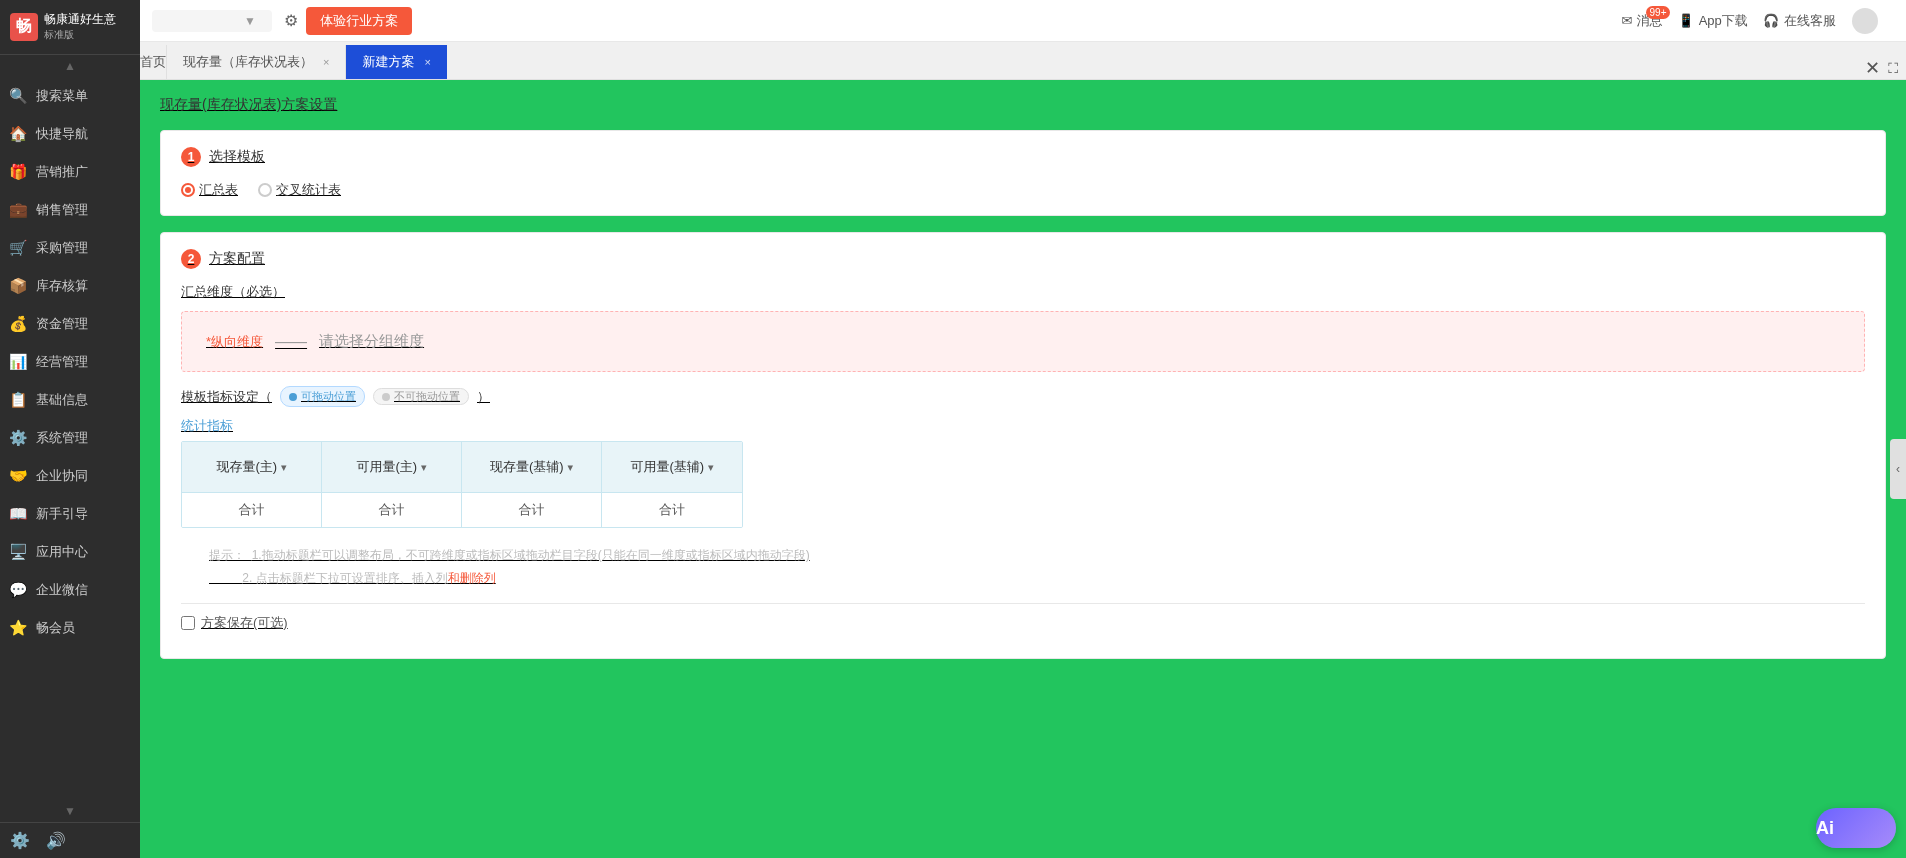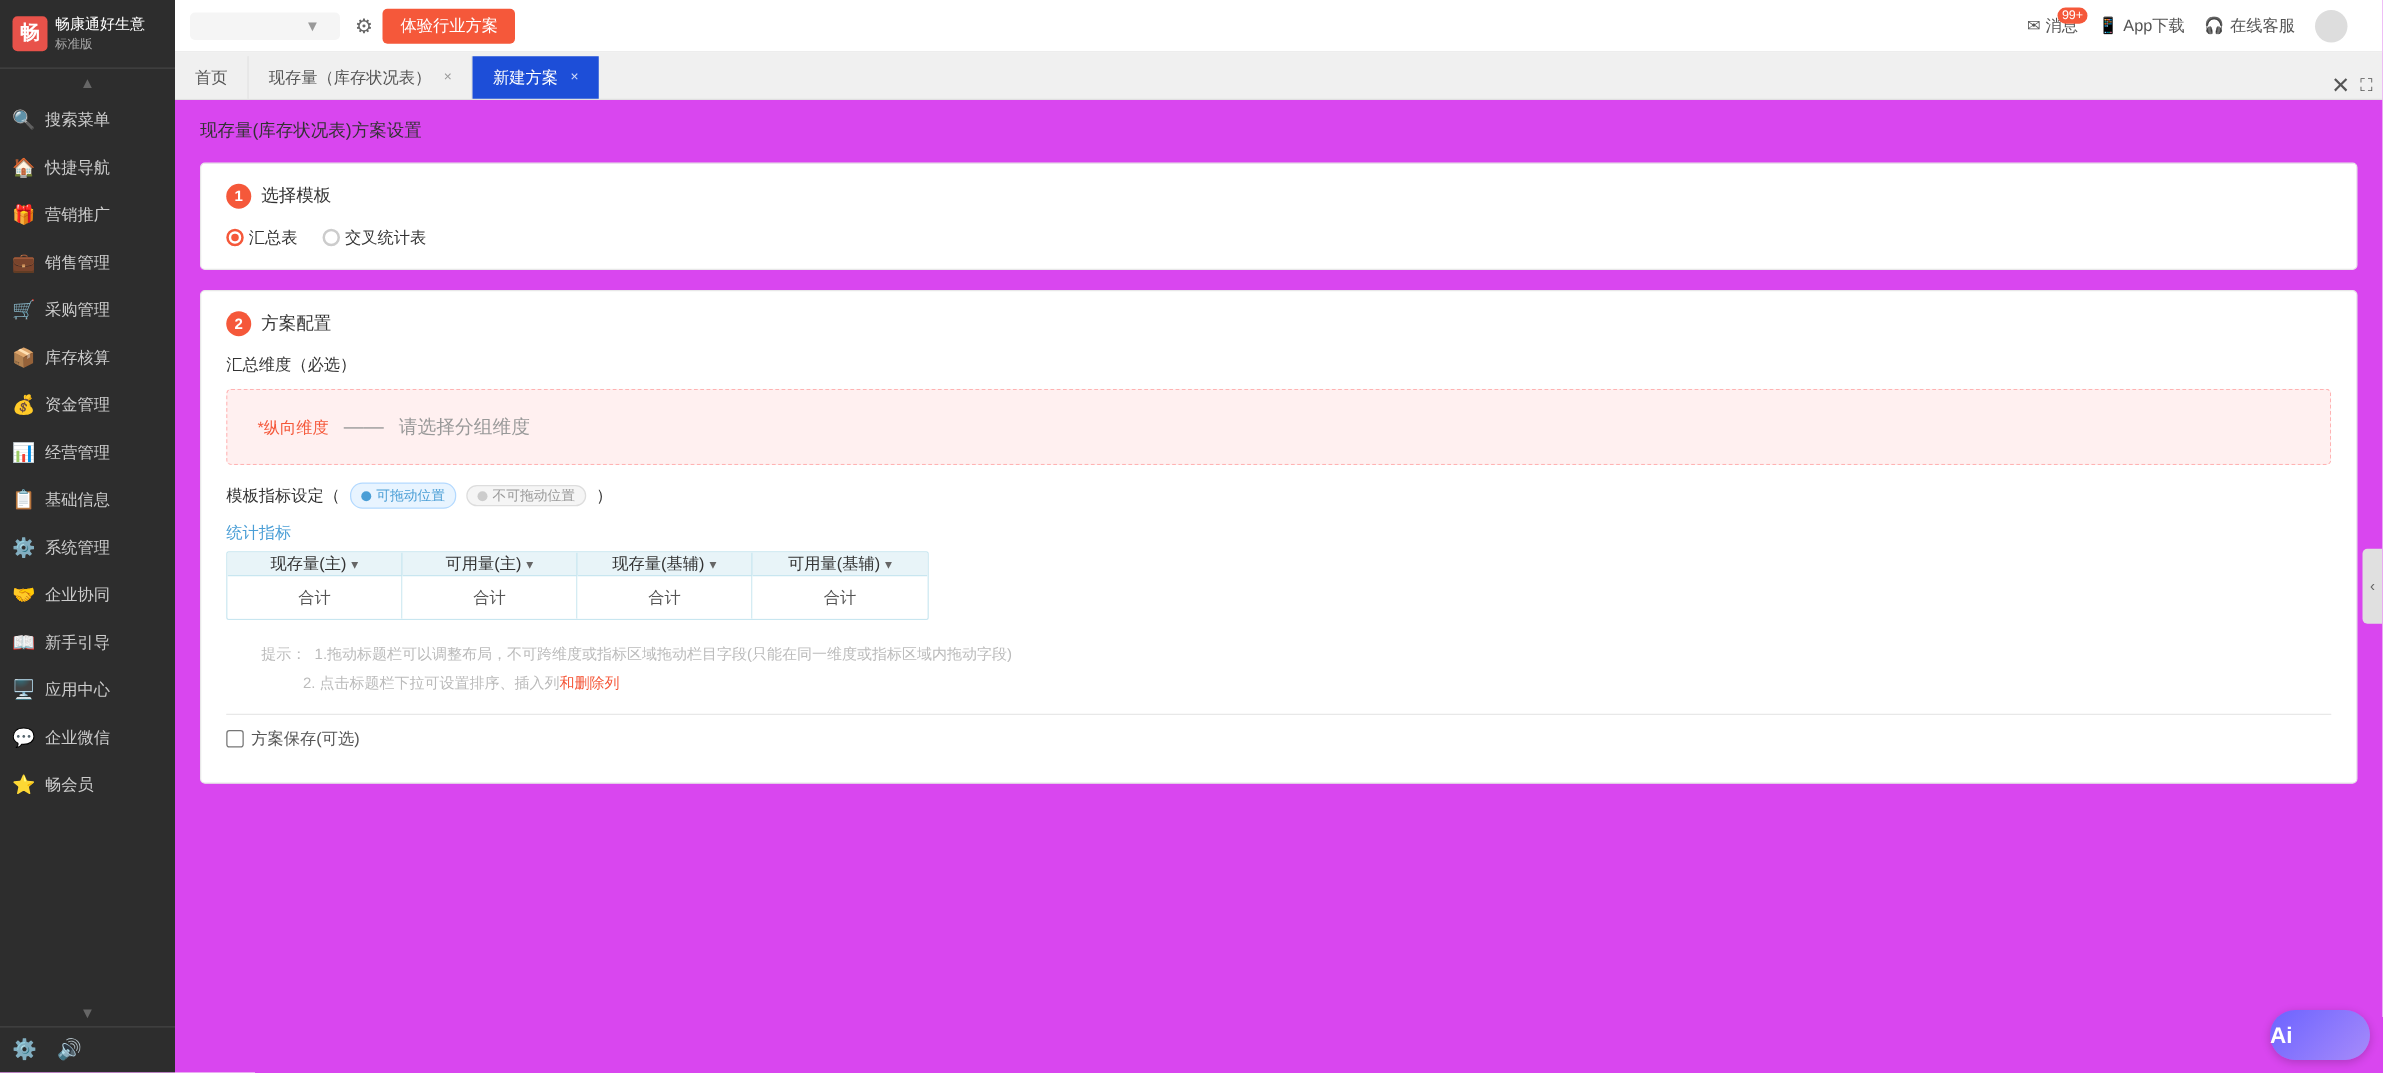--- a/index.html
+++ b/index.html
@@ -116,21 +116,21 @@
     .tab {
       height: 34px;
       display: flex; align-items: center; gap: 6px;
       padding: 0 16px;
       font-size: 13px;
       cursor: pointer;
       background: #f0f0f0;
       color: #555;
       border-right: 1px solid #e0e0e0;
     }
-    .tab-home { padding: 0 16px; }
+    .tab-home { padding: 0 0; }
     .tab-close { color: #999; font-size: 11px; margin-left: 4px; cursor: pointer; }
     .tab-new {
       background: #1d4ed8;
       color: white;
       border-radius: 0;
       height: 34px;
       display: flex; align-items: center; gap: 6px;
       padding: 0 16px;
       font-size: 13px;
       cursor: pointer;
@@ -139,23 +139,24 @@
       margin-left: auto;
       display: flex; align-items: center; padding: 0 8px; gap: 8px;
     }
     .tabbar-close-btn { font-size: 18px; color: #555; cursor: pointer; }
     .tabbar-expand-btn { font-size: 14px; color: #555; cursor: pointer; }
 
     
     .content {
       flex: 1;
       overflow-y: auto;
-      background: #d946ef;
+      background: #22c55e;
       padding: 16px 20px;
       position: relative;
+      text-decoration: underline;
     }
 
     .page-title {
       font-size: 14px;
       color: #333;
       margin-bottom: 16px;
     }
 
     
     .section-card {
@@ -230,21 +231,21 @@
       min-width: 560px;
     }
     .stat-table-header {
       display: flex;
       background: #e8f4f8;
     }
     .stat-col {
       width: 140px;
       border-right: 1px solid #c8e6f0;
       display: flex; align-items: center; justify-content: center;
-      padding: 0 6px;
+      padding: 16px 6px;
       font-size: 13px; color: #333;
       gap: 4px;
     }
     .stat-col:last-child { border-right: none; }
     .stat-col-chevron { color: #666; font-size: 11px; cursor: pointer; }
 
     .stat-table-body { display: flex; }
     .stat-body-col {
       width: 140px;
       border-right: 1px solid #c8e6f0;

